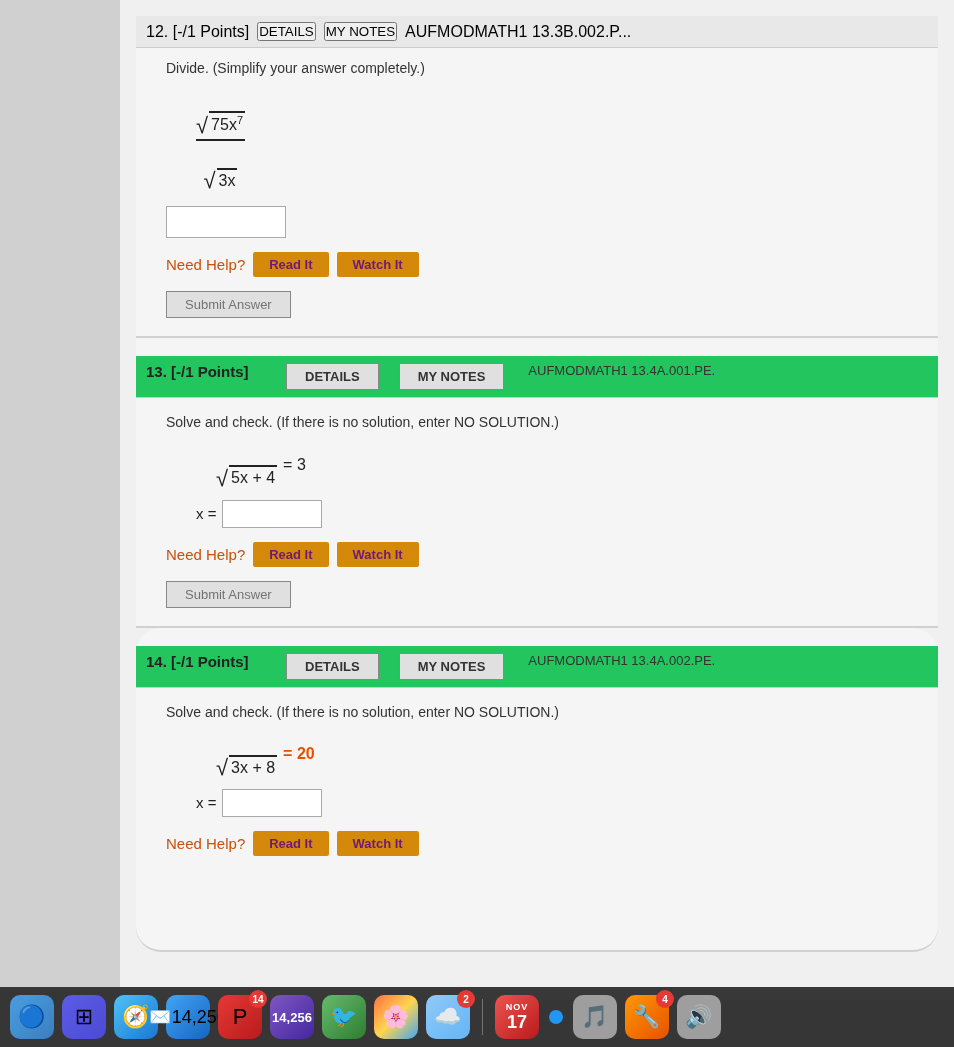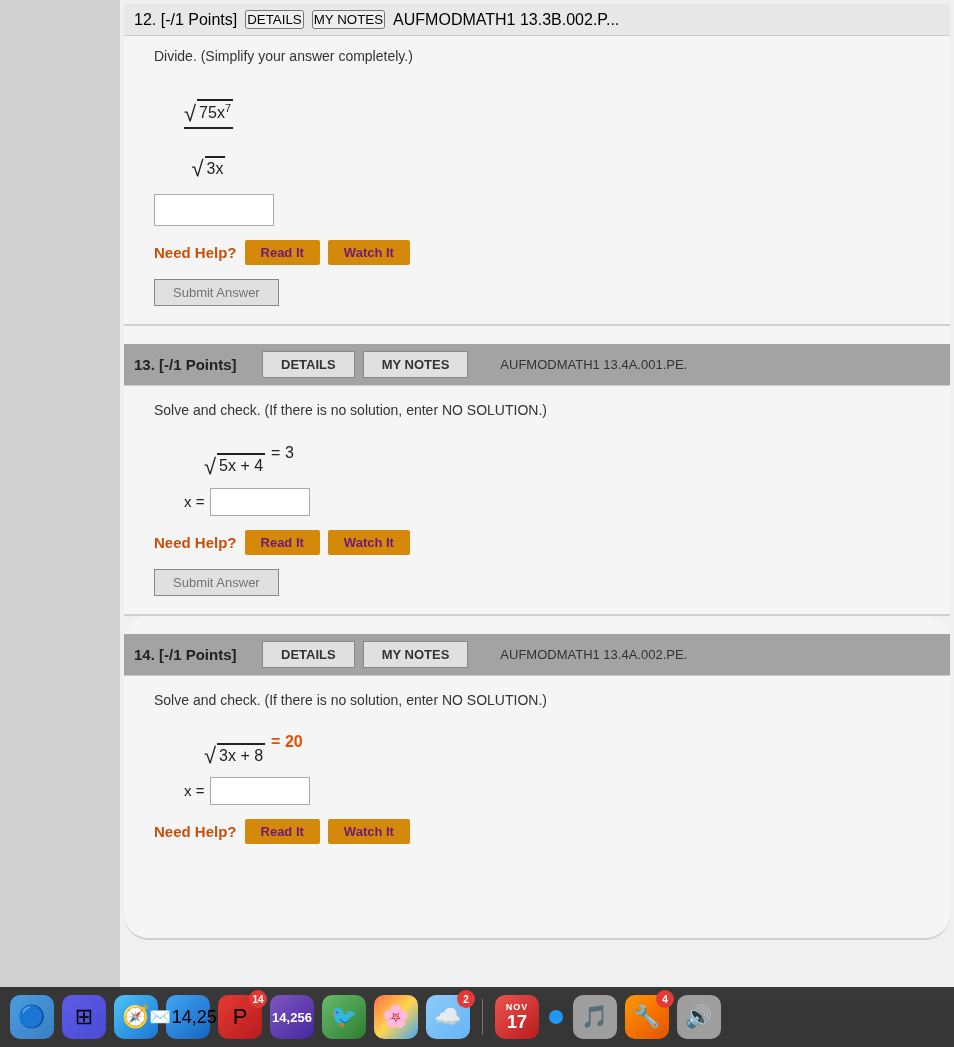--- a/index.html
+++ b/index.html
@@ -8,62 +8,61 @@
       background: #d0d0d0;
       width: 954px;
       min-height: 1047px;
       overflow-x: hidden;
     }
 
     .main-content {
       background: #f0f0f0;
       margin-left: 120px;
       min-height: 1000px;
-      padding: 4px;
+      padding: 16px;
     }
 
     
     .problem-section {
       background: #f5f5f5;
       border-bottom: 2px solid #d0d0d0;
       padding: 18px 30px 18px 30px;
     }
     .problem-section.q12 {
       background: #f5f5f5;
       padding-top: 12px;
     }
 
     .problem-header {
       display: flex;
-      align-items: center;
-      background: #a3a3a3;
+      background: #22c55e;
       border-bottom: 1px solid #ccc;
       padding: 7px 10px;
-      gap: 8px;
+      gap: 20px;
       margin: 0 -30px 16px -30px;
     }
     .problem-header .problem-num {
       font-weight: bold;
       font-size: 15px;
       color: #222;
       min-width: 120px;
     }
     .problem-header .tab-btn {
       border: 1px solid #888;
       background: #e0e0e0;
       padding: 5px 18px;
       font-size: 13px;
       font-weight: bold;
       cursor: pointer;
       color: #333;
     }
     .problem-header .course-ref {
       font-size: 13px;
       color: #333;
-      margin-left: 24px;
+      margin-left: 4px;
     }
 
     .instruction {
       font-size: 14px;
       color: #333;
       margin-bottom: 10px;
     }
 
     
     .math-expr {
@@ -148,21 +147,21 @@
     
     .need-help-row {
       display: flex;
       align-items: center;
       gap: 8px;
       margin-bottom: 14px;
       margin-left: 0px;
     }
     .need-help-label {
       color: #c8500a;
-      font-weight: bold;
+      font-weight: normal;
       font-size: 15px;
     }
     .help-btn {
       background: #d4890a;
       color: #701a75;
       border: none;
       padding: 5px 16px;
       font-size: 13px;
       font-weight: bold;
       cursor: pointer;

